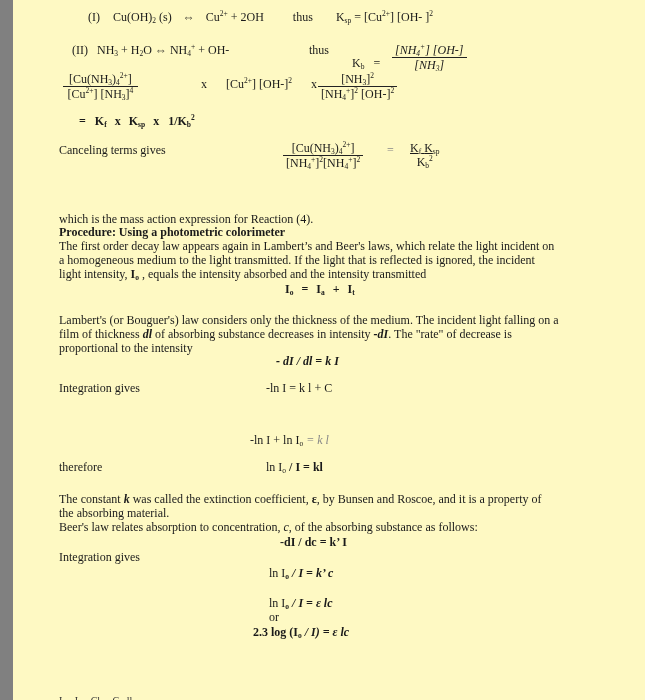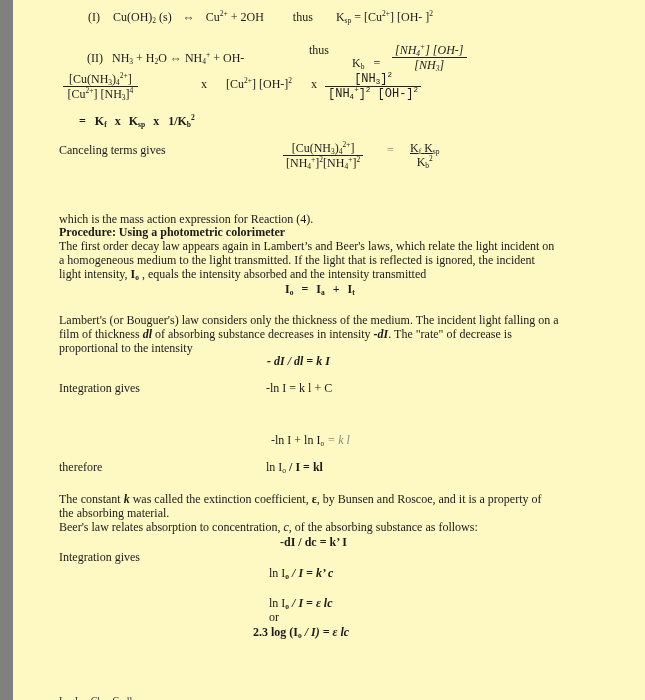--- a/index.html
+++ b/index.html
@@ -37,21 +37,21 @@
     <span>Cu(OH)</span><sub>2</sub>
     <span>(s)</span><span class="gap" style="width:8px"></span>
     <span>⇔</span><span class="gap" style="width:8px"></span>
     <span>Cu</span><sup>2+</sup>
     <span>+ 2OH</span><span class="gap" style="width:26px"></span>
     <span>thus</span><span class="gap" style="width:20px"></span>
     <span>K</span><sub>sp</sub>
     <span>= [Cu</span><sup>2+</sup><span>] [OH- ]</span><sup>2</sup>
   </div>
 
-  <div class="abs" style="left:74px; top:43px;margin-top:8px;">
+  <div class="abs" style="left:59px; top:43px;">
     <span>(II)</span><span class="gap" style="width:6px"></span>
     <span>NH</span><sub>3</sub>
     <span>+ H</span><sub>2</sub><span>O</span>
     <span>⇔</span>
     <span>NH</span><sub>4</sub><sup>+</sup>
     <span>+ OH-</span>
   </div>
   <div class="abs" style="left:296px; top:43px;">thus</div>
   <div class="abs" style="left:339px; top:56px;">
     <span>K</span><sub>b</sub>
@@ -68,21 +68,21 @@
     <span class="frac">
       <span class="num" style="padding:0 6px;"><span>[Cu(NH</span><sub>3</sub><span>)</span><sub>4</sub><sup>2+</sup><span>]</span></span>
       <span class="den"><span>[Cu</span><sup>2+</sup><span>] [NH</span><sub>3</sub><span>]</span><sup>4</sup></span>
     </span>
   </div>
   <div class="abs" style="left:188px; top:77px;">
     <span>x</span><span class="gap" style="width:16px"></span>
     <span>[Cu</span><sup>2+</sup><span>] [OH-]</span><sup>2</sup>
     <span class="gap" style="width:16px"></span><span>x</span>
   </div>
-  <div class="abs" style="left:312px; top:72px;font-family:Liberation Mono, monospace;">
+  <div class="abs" style="left:305px; top:72px;">
     <span class="frac">
       <span class="num" style="padding:0 8px;"><span>[NH</span><sub>3</sub><span>]</span><sup>2</sup></span>
       <span class="den"><span>[NH</span><sub>4</sub><sup>+</sup><span>]</span><sup>2</sup> <span>[OH-]</span><sup>2</sup></span>
     </span>
   </div>
 
   <div class="abs b" style="left:66px; top:114px;">
     <span>=</span><span class="gap" style="width:6px"></span>
     <span>K</span><sub>f</sub><span class="gap" style="width:5px"></span>
     <span>x</span><span class="gap" style="width:5px"></span>
@@ -112,27 +112,27 @@
   <div class="para" style="top:239px; width:500px;"><span>The first order decay law appears again in Lambert’s and Beer's laws, which relate the light incident on a homogeneous medium to the light transmitted.  If the light that is reflected is ignored, the incident light intensity, </span><span class="b">I</span><sub class="b">o</sub><span> , equals the intensity absorbed and the intensity transmitted</span></div>
   <div class="abs b" style="left:272px; top:282px;">
     <span>I</span><sub>o</sub><span class="gap" style="width:5px"></span>
     <span>=</span><span class="gap" style="width:5px"></span>
     <span>I</span><sub>a</sub><span class="gap" style="width:5px"></span>
     <span>+</span><span class="gap" style="width:5px"></span>
     <span>I</span><sub>t</sub>
   </div>
 
   <div class="para" style="top:313px; width:500px;"><span>Lambert's (or Bouguer's) law considers only the thickness of the medium.  The incident light falling on a film of thickness </span><span class="b i">dl</span><span> of absorbing substance decreases in intensity </span><span class="b i">-dI</span><span>.  The "rate" of decrease is proportional to the intensity</span></div>
-  <div class="abs b i" style="left:254px; top:354px;">- dI  /  dl  =  k I</div>
+  <div class="abs b i" style="left:263px; top:354px;">- dI  /  dl  =  k I</div>
 
   <div class="abs" style="left:46px; top:381px;">Integration gives</div>
   <div class="abs" style="left:253px; top:381px;">-ln I  = k l + C</div>
 
 
-  <div class="abs" style="left:258px; top:433px;">
+  <div class="abs" style="left:237px; top:433px;">
     <span>-ln I + ln I</span><sub>o</sub><span class="i faint">  =  k l</span>
   </div>
 
   <div class="abs" style="left:46px; top:460px;">therefore</div>
   <div class="abs" style="left:253px; top:460px;">
     <span>ln I</span><sub>o</sub><span class="b"> / I  =  kl</span>
   </div>
 
   <div class="para" style="top:492px; width:500px;"><span>The constant </span><span class="b i">k</span><span> was called the extinction coefficient, </span><span class="b">ε</span><span>, by Bunsen and Roscoe, and it is a property of the absorbing material.</span></div>
   <div class="para" style="top:520px; width:500px;"><span>Beer's law relates absorption to concentration, </span><span class="i">c</span><span>, of the absorbing substance as follows:</span></div>

